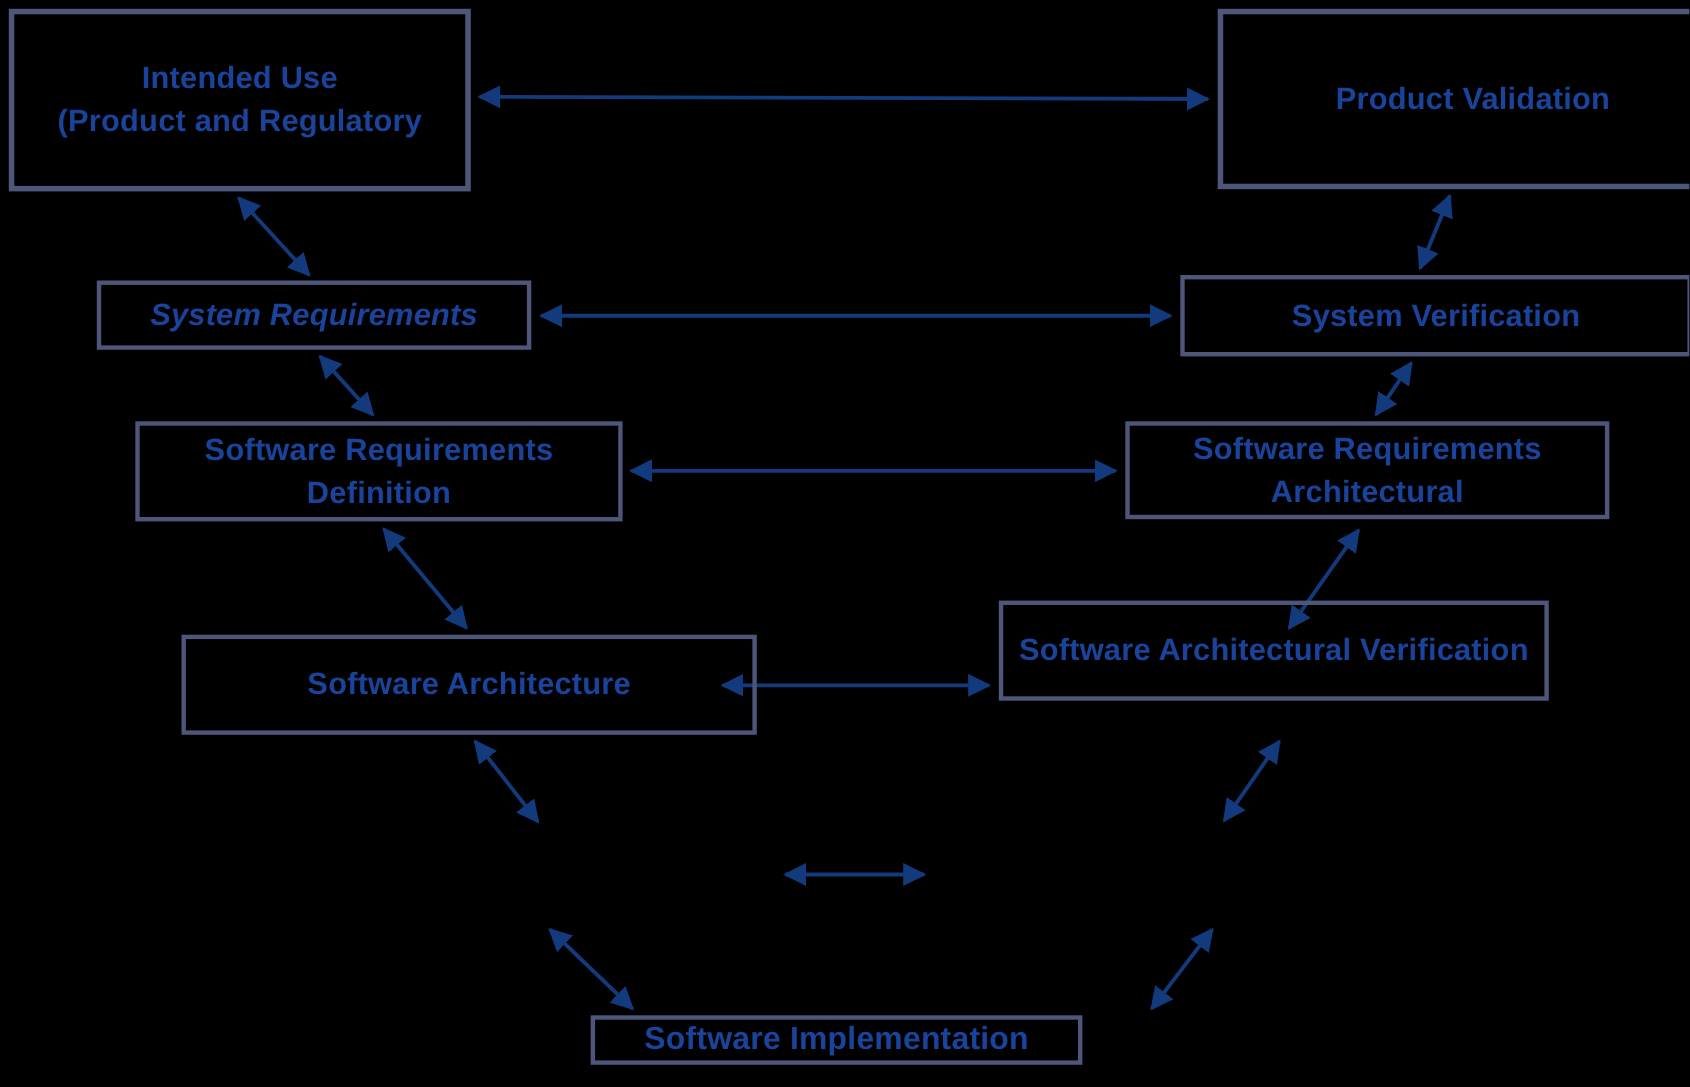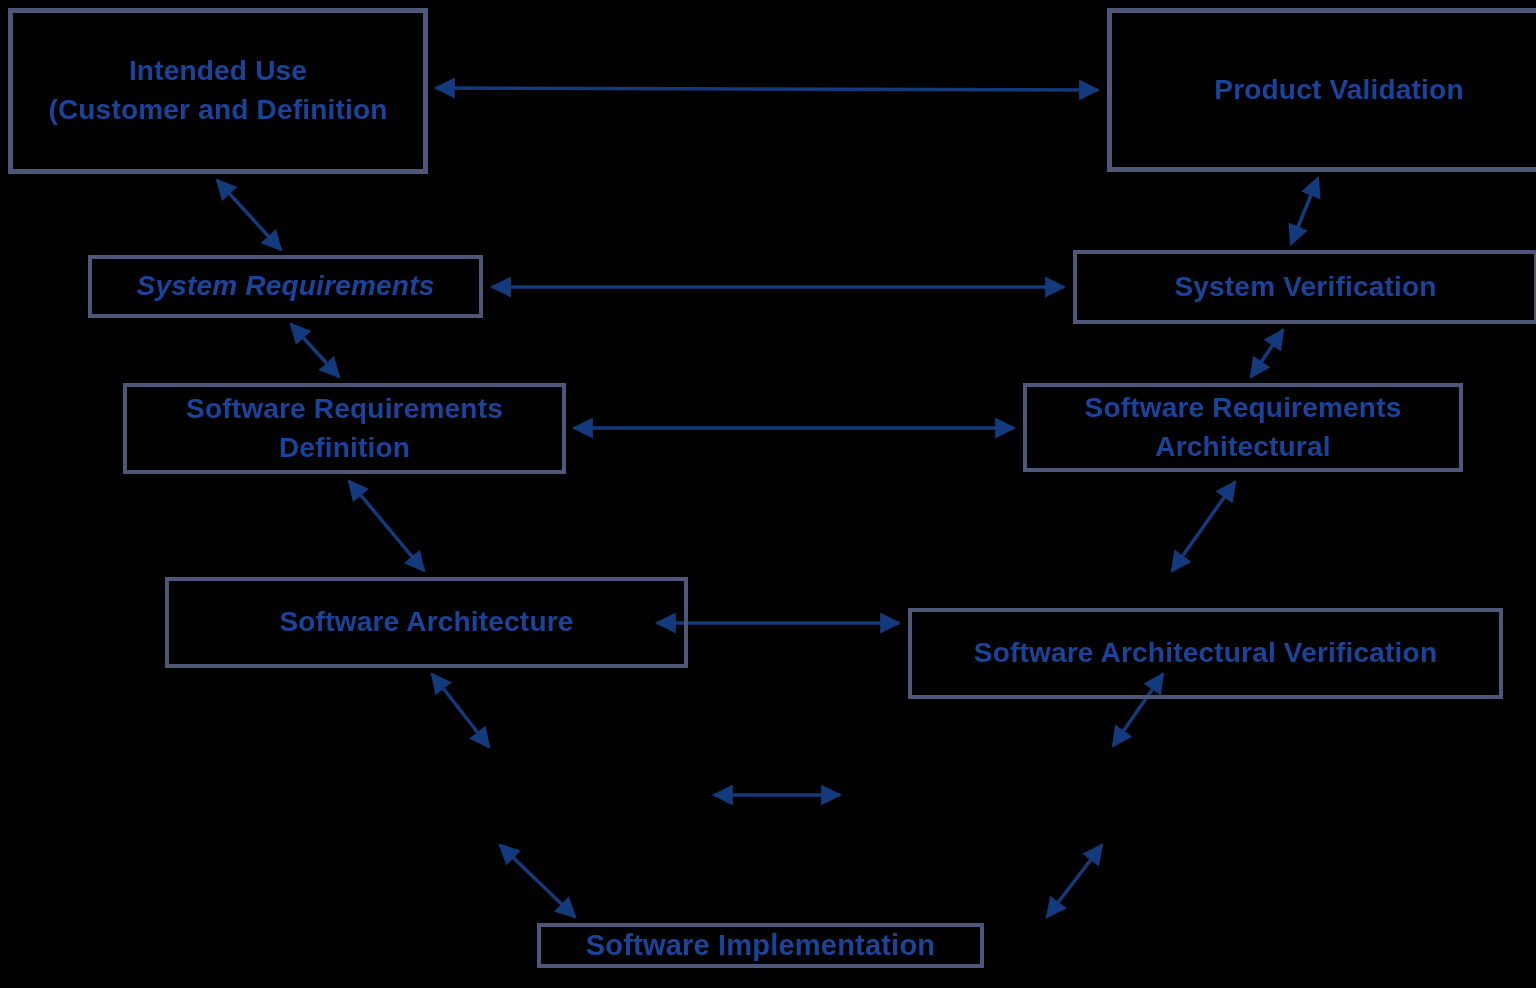--- a/index.html
+++ b/index.html
@@ -41,21 +41,21 @@
   .node.thick { border-width: 5px; }
 
   
   #n-intended-use        { left: 8px;    top: 8px;   width: 420px; height: 166px; }
   #n-product-validation  { left: 1107px; top: 8px;   width: 464px; height: 164px; }
   #n-system-requirements { left: 88px;   top: 255px; width: 395px; height: 63px; font-style: italic;  }
   #n-system-verification { left: 1073px; top: 250px; width: 465px; height: 74px;  }
   #n-sw-req-def          { left: 123px;  top: 383px; width: 443px; height: 91px;  }
   #n-sw-req-ver          { left: 1023px; top: 383px; width: 440px; height: 89px;  }
   #n-sw-arch             { left: 165px;  top: 577px; width: 523px; height: 91px;  }
-  #n-sw-arch-ver         { left: 908px;  top: 608px; width: 595px; height: 91px;  }
+  #n-sw-arch-ver         { left: 908px;  top: 546px; width: 500px; height: 91px;  }
   #n-sw-units            { left: 233px;  top: 753px; width: 473px; height: 85px;  }
   #n-sw-unit-ver         { left: 849px;  top: 752px; width: 474px; height: 87px;  }
   #n-sw-impl             { left: 537px;  top: 923px; width: 447px; height: 45px; font-size: 29px; line-height: 1; }
 
   .edge {
     stroke: #123a7c;
     stroke-width: 3.5;
     fill: none;
   }
 </style>
@@ -85,21 +85,21 @@
 
     <line class="edge" x1="1047" y1="917" x2="1102" y2="845" marker-start="url(#ah)" marker-end="url(#ah)"></line>
     <line class="edge" x1="1113" y1="746" x2="1163" y2="674" marker-start="url(#ah)" marker-end="url(#ah)"></line>
     <line class="edge" x1="1172" y1="571" x2="1235" y2="482" marker-start="url(#ah)" marker-end="url(#ah)"></line>
     <line class="edge" x1="1251" y1="377" x2="1283" y2="330" marker-start="url(#ah)" marker-end="url(#ah)"></line>
     <line class="edge" x1="1291" y1="244" x2="1318" y2="178" marker-start="url(#ah)" marker-end="url(#ah)"></line>
   </svg>
 
   <div class="node thick" id="n-intended-use">
     <span>Intended Use</span>
-    <span>(Customer and Definition</span>
+    <span>(Product and Regulatory</span>
   </div>
 
   <div class="node" id="n-system-requirements">
     <span>System Requirements</span>
   </div>
 
   <div class="node" id="n-sw-req-def">
     <span>Software Requirements</span>
     <span>Definition</span>
   </div>

